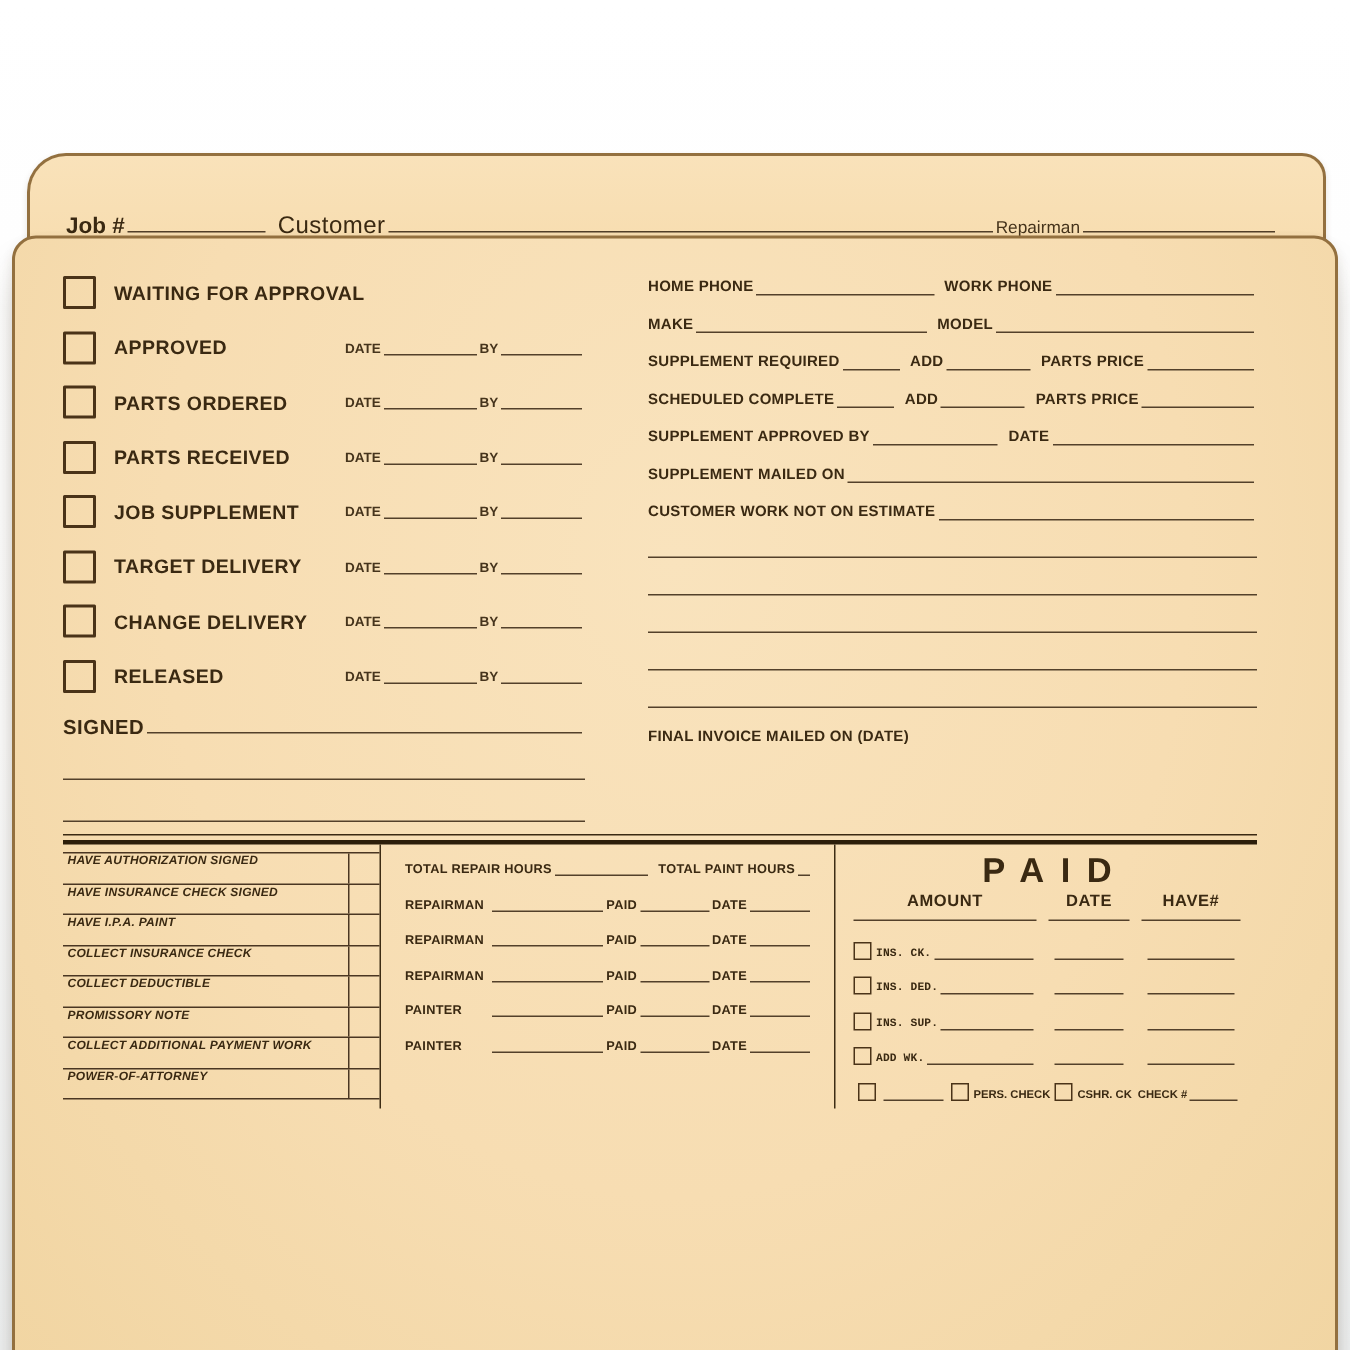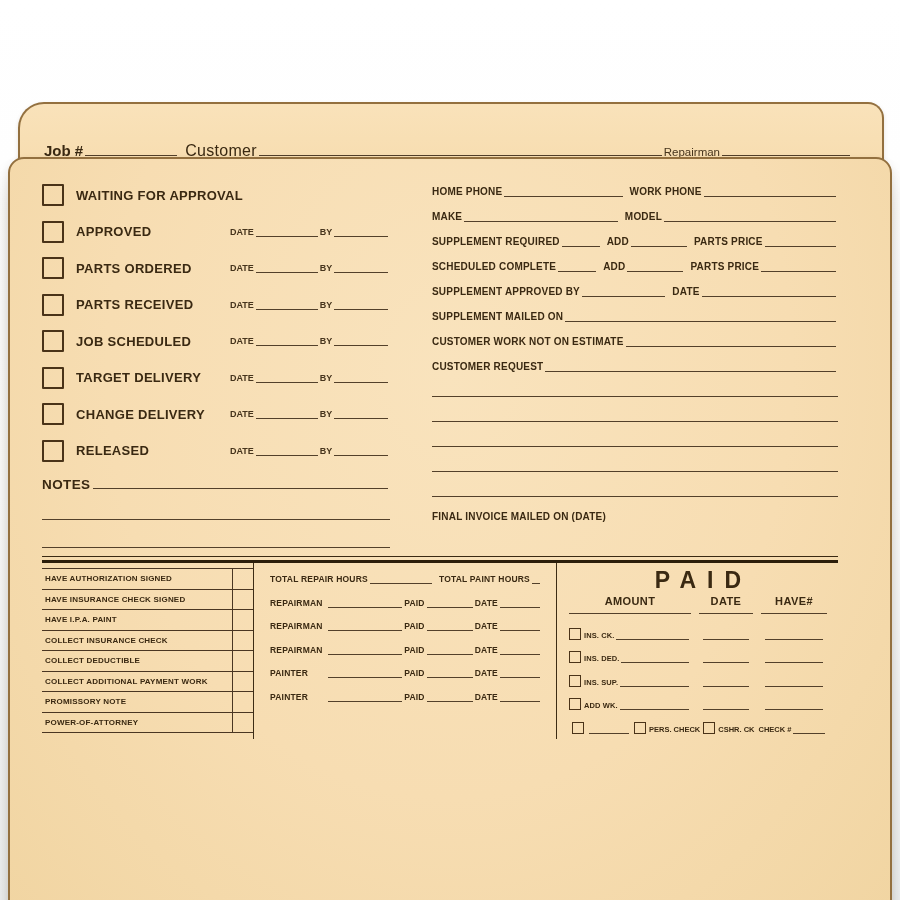--- a/index.html
+++ b/index.html
@@ -50,34 +50,34 @@
   .fr{display:flex;align-items:flex-end;height:12px;margin-bottom:13px;font-size:10px;font-weight:700;color:#3a2912;letter-spacing:.2px;white-space:nowrap;padding-left:16px;}
   .fr .u{height:5px;}
   .fr .lbl2{margin-left:5px;}
   .fr .half2{flex:1.12;}
   .fr.last{margin-bottom:0;}
   
   .rule{margin-top:8px;height:3px;border-top:1.5px solid #3a2912;border-bottom:3px solid #2c1e0a;}
   
   .bottom{display:flex;height:176px;}
   .col-left{width:212px;flex:none;border-right:1.5px solid #3d2c14;padding-top:5px;box-sizing:border-box;}
-  .ct-row{display:flex;height:19.5px;border-bottom:1px solid #4a3622;align-items:center;}
+  .ct-row{display:flex;height:19.5px;border-bottom:1px solid #4a3622;font-style:italic;}
   .ct-row:first-child{border-top:1px solid #4a3622;}
   .ct-label{flex:1;font-size:8px;font-weight:700;color:#3a2912;letter-spacing:.2px;padding-left:3px;white-space:nowrap;}
   .ct-cell{width:21px;height:100%;border-left:1px solid #4a3622;box-sizing:border-box;}
   .col-mid{flex:1;border-right:1.5px solid #3d2c14;padding:9px 14px 0 16px;box-sizing:border-box;}
   .lb-row{display:flex;align-items:flex-end;height:12px;margin-bottom:11.5px;font-size:8.5px;font-weight:700;color:#3a2912;letter-spacing:.2px;white-space:nowrap;}
   .lb-row .u{height:4px;}
   .role{width:56px;flex:none;}
   
   .col-paid{width:286px;flex:none;padding:4px 16px 0 12px;box-sizing:border-box;color:#3a2912;}
   .paid-title{text-align:center;font-size:23px;font-weight:700;letter-spacing:11px;padding-left:11px;line-height:26px;}
   .paid-grid{display:grid;grid-template-columns:122px 54px 66px;column-gap:8px;}
   .ph{font-size:11px;font-weight:700;text-align:center;letter-spacing:.4px;padding:2px 0 6px 0;border-bottom:1px solid #53402a;margin-bottom:2px;}
-  .pcell{display:flex;align-items:flex-end;height:12px;margin-top:11.5px;}
+  .pcell{display:flex;align-items:flex-end;height:12px;margin-top:11.5px;font-family:Liberation Mono, monospace;}
   .pcell .u{height:3px;}
   .pcb{width:10px;height:10px;border:1.5px solid #4a3318;flex:none;margin-right:3px;background:transparent;}
   .plabel{font-size:7.5px;font-weight:700;white-space:nowrap;letter-spacing:.1px;}
   .paid-footer{display:flex;align-items:flex-end;height:12px;margin-top:12px;font-size:7.5px;font-weight:700;white-space:nowrap;}
   .paid-footer .u{height:3px;}
   .paid-footer .pcb{margin:0 3px;}
 </style>
 </head>
 <body>
 
@@ -134,21 +134,21 @@
             <span class="dateby">
                 <span>DATE</span>
                 <span class="u d1"></span>
                 <span>BY</span>
                 <span class="u d2"></span>
               </span>
           </div>
 
           <div class="cl-row">
             <span class="cb"></span>
-            <span class="cl-label w">JOB SCHEDULED</span>
+            <span class="cl-label w">JOB SUPPLEMENT</span>
             <span class="dateby">
                 <span>DATE</span>
                 <span class="u d1"></span>
                 <span>BY</span>
                 <span class="u d2"></span>
               </span>
           </div>
 
           <div class="cl-row">
             <span class="cb"></span>
@@ -177,21 +177,21 @@
             <span class="cl-label w">RELEASED</span>
             <span class="dateby">
                 <span>DATE</span>
                 <span class="u d1"></span>
                 <span>BY</span>
                 <span class="u d2"></span>
               </span>
           </div>
 
           <div class="notes-row">
-            <span class="notes-label">NOTES</span>
+            <span class="notes-label">SIGNED</span>
             <span class="u"></span>
           </div>
           <div class="blank b1"></div>
           <div class="blank b2"></div>
         </div>
 
         <div class="right-col">
 
           <div class="fr">
             <span>HOME PHONE</span>
@@ -236,24 +236,20 @@
           <div class="fr">
             <span>SUPPLEMENT MAILED ON</span>
               <span class="u"></span>
           </div>
 
           <div class="fr">
             <span>CUSTOMER WORK NOT ON ESTIMATE</span>
               <span class="u"></span>
           </div>
 
-          <div class="fr">
-            <span>CUSTOMER REQUEST</span>
-              <span class="u"></span>
-          </div>
 
           <div class="fr">
               <span class="u" style="margin:0"></span>
             </div>
           <div class="fr">
               <span class="u" style="margin:0"></span>
             </div>
           <div class="fr">
               <span class="u" style="margin:0"></span>
             </div>
@@ -289,25 +285,25 @@
             </div>
           <div class="ct-row">
               <span class="ct-label">COLLECT INSURANCE CHECK</span>
               <span class="ct-cell"></span>
             </div>
           <div class="ct-row">
               <span class="ct-label">COLLECT DEDUCTIBLE</span>
               <span class="ct-cell"></span>
             </div>
           <div class="ct-row">
+              <span class="ct-label">PROMISSORY NOTE</span>
+              <span class="ct-cell"></span>
+            </div>
+          <div class="ct-row">
               <span class="ct-label">COLLECT ADDITIONAL PAYMENT WORK</span>
-              <span class="ct-cell"></span>
-            </div>
-          <div class="ct-row">
-              <span class="ct-label">PROMISSORY NOTE</span>
               <span class="ct-cell"></span>
             </div>
           <div class="ct-row">
               <span class="ct-label">POWER-OF-ATTORNEY</span>
               <span class="ct-cell"></span>
             </div>
         </div>
 
         <div class="col-mid">
           <div class="lb-row">

